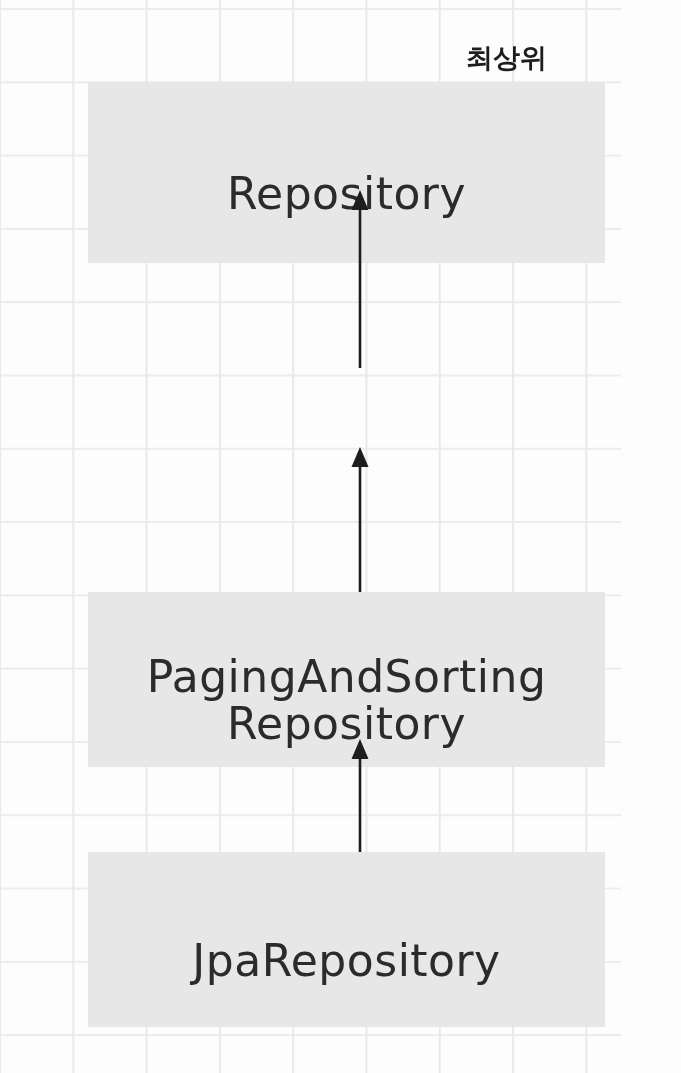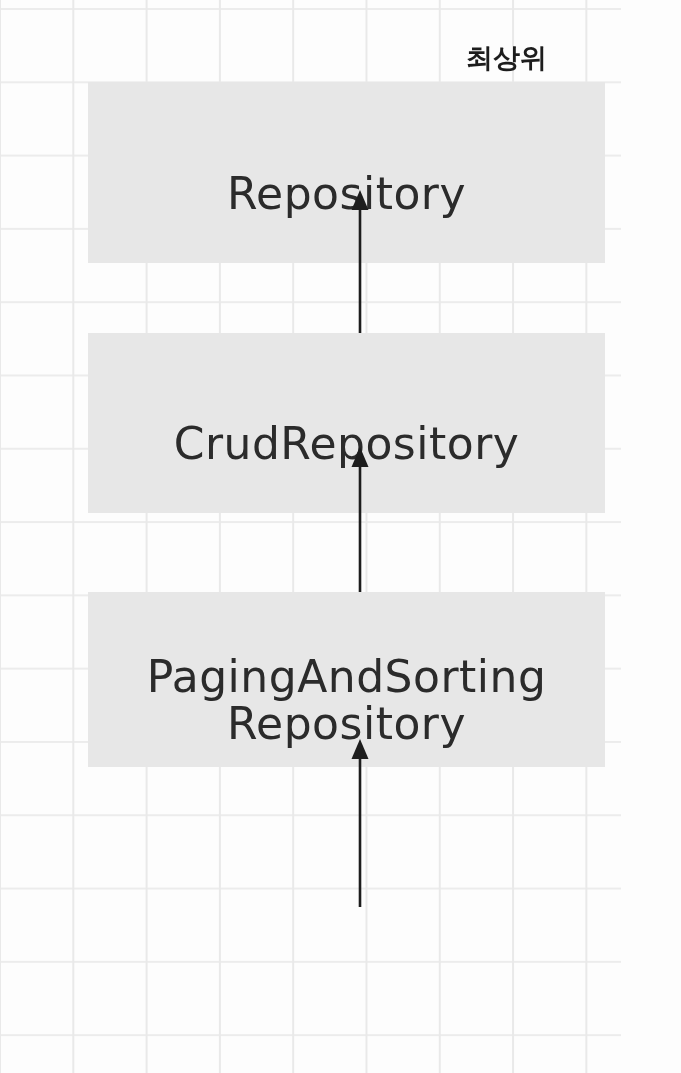--- a/index.html
+++ b/index.html
@@ -101,23 +101,20 @@
     <span class="node-label">Repository</span>
   </div>
 
   <div class="arrow" id="arrow-crud-to-repository" style="top:190px; height:178px;">
     <svg width="16" height="178" viewBox="0 0 16 178">
       <line x1="8" y1="178" x2="8" y2="16" stroke="#1d1d1d" stroke-width="2.6"></line>
       <polygon points="8,0 16.5,20 -0.5,20" fill="#1d1d1d"></polygon>
     </svg>
   </div>
 
-  <div class="node-box" id="box-crud-repository">
-    <span class="node-label">CrudRepository</span>
-  </div>
 
   <div class="arrow" id="arrow-paging-to-crud" style="top:447px; height:176px;">
     <svg width="16" height="176" viewBox="0 0 16 176">
       <line x1="8" y1="176" x2="8" y2="16" stroke="#1d1d1d" stroke-width="2.6"></line>
       <polygon points="8,0 16.5,20 -0.5,20" fill="#1d1d1d"></polygon>
     </svg>
   </div>
 
   <div class="node-box" id="box-paging-sorting">
     <span class="node-label">PagingAndSorting
@@ -125,14 +122,17 @@
   </div>
 
   <div class="arrow" id="arrow-jpa-to-paging" style="top:739px; height:168px;">
     <svg width="16" height="168" viewBox="0 0 16 168">
       <line x1="8" y1="168" x2="8" y2="16" stroke="#1d1d1d" stroke-width="2.6"></line>
       <polygon points="8,0 16.5,20 -0.5,20" fill="#1d1d1d"></polygon>
     </svg>
   </div>
 
 
+  <div class="node-box" id="box-jpa-repository">
+    <span class="node-label">JpaRepository</span>
+  </div>
 
 </div>
 
 </body></html>

